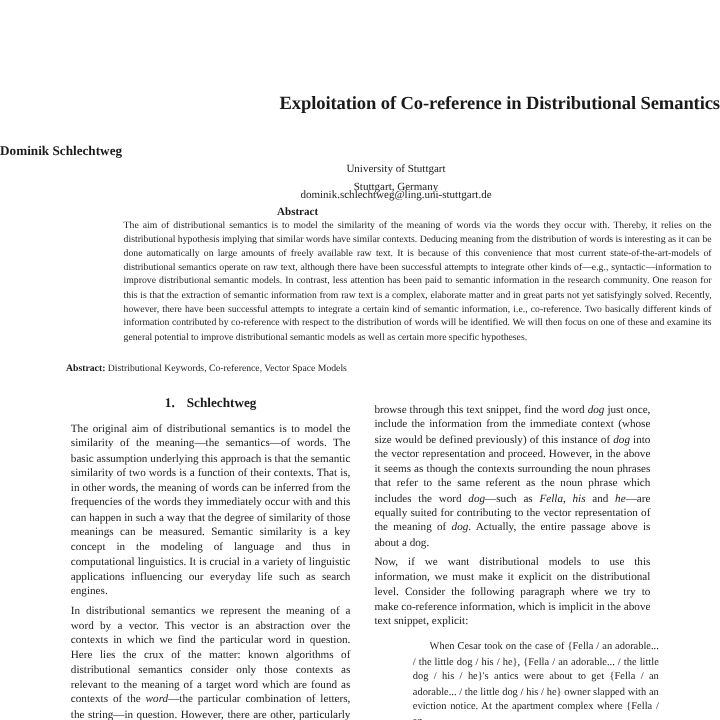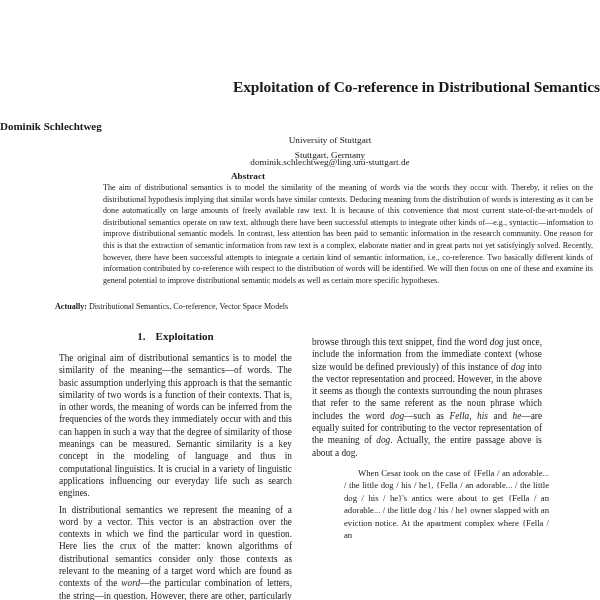--- a/index.html
+++ b/index.html
@@ -33,31 +33,32 @@
 <div class="title">Exploitation of Co-reference in Distributional Semantics</div>
 <div class="author">Dominik Schlechtweg</div>
 <div class="aff" style="top:135px">University of Stuttgart</div>
 <div class="aff" style="top:150px">Stuttgart, Germany</div>
 <div class="aff" style="top:157px">dominik.schlechtweg@ling.uni-stuttgart.de</div>
 
 <div class="abstract-head">Abstract</div>
 <div class="abstract">The aim of distributional semantics is to model the similarity of the meaning of words via the words they occur with. Thereby, it relies on the distributional hypothesis implying that similar words have similar contexts. Deducing meaning from the distribution of words is interesting as it can be done automatically on large amounts of freely available raw text. It is because of this convenience that most current state-of-the-art-models of distributional semantics operate on raw text, although there have been successful attempts to integrate other kinds of—e.g., syntactic—information to improve distributional semantic models. In contrast, less attention has been paid to semantic information in the research community. One reason for this is that the extraction of semantic information from raw text is a complex, elaborate matter and in great parts not yet satisfyingly solved. Recently, however, there have been successful attempts to integrate a certain kind of semantic information, i.e., co-reference. Two basically different kinds of information contributed by co-reference with respect to the distribution of words will be identified. We will then focus on one of these and examine its general potential to improve distributional semantic models as well as certain more specific hypotheses.</div>
 
 <div class="keywords">
-  <b>Actually:</b>
-  <span>Distributional Semantics, Co-reference, Vector Space Models</span>
+  <b>Abstract:</b>
+  <span>Distributional Keywords, Co-reference, Vector Space Models</span>
 </div>
 
 <div class="section-head">
-  <span class="num">1.</span><span>Exploitation</span>
+  <span class="num">1.</span><span>Schlechtweg</span>
 </div>
 
 <div class="col col-left">
   <p>The original aim of distributional semantics is to model the similarity of the meaning—the semantics—of words. The basic assumption underlying this approach is that the semantic similarity of two words is a function of their contexts. That is, in other words, the meaning of words can be inferred from the frequencies of the words they immediately occur with and this can happen in such a way that the degree of similarity of those meanings can be measured. Semantic similarity is a key concept in the modeling of language and thus in computational linguistics. It is crucial in a variety of linguistic applications influencing our everyday life such as search engines.</p>
   <p><span>In distributional semantics we represent the meaning of a word by a vector. This vector is an abstraction over the contexts in which we find the particular word in question. Here lies the crux of the matter: known algorithms of distributional semantics consider only those contexts as relevant to the meaning of a target word which are found as contexts of the </span><i>word</i><span>—the particular combination of letters, the string—in question. However, there are other, particularly definable, contexts which encode some of the meaning of a</span></p>
 </div>
 
 <div class="col col-right">
   <p><span>browse through this text snippet, find the word </span><i>dog</i><span> just once, include the information from the immediate context (whose size would be defined previously) of this instance of </span><i>dog</i><span> into the vector representation and proceed. However, in the above it seems as though the contexts surrounding the noun phrases that refer to the same referent as the noun phrase which includes the word </span><i>dog</i><span>—such as </span><i>Fella</i><span>, </span><i>his</i><span> and </span><i>he</i><span>—are equally suited for contributing to the vector representation of the meaning of </span><i>dog</i><span>. Actually, the entire passage above is about a dog.</span></p>
+  <p>Now, if we want distributional models to use this information, we must make it explicit on the distributional level. Consider the following paragraph where we try to make co-reference information, which is implicit in the above text snippet, explicit:</p>
   <div class="quote">
     <span class="first">When Cesar took on the case of {Fella / an adorable... / the little dog / his / he}, {Fella / an adorable... / the little dog / his / he}'s antics were about to get {Fella / an adorable... / the little dog / his / he} owner slapped with an eviction notice. At the apartment complex where {Fella / an</span>
   </div>
 </div>
 
 </body></html>

